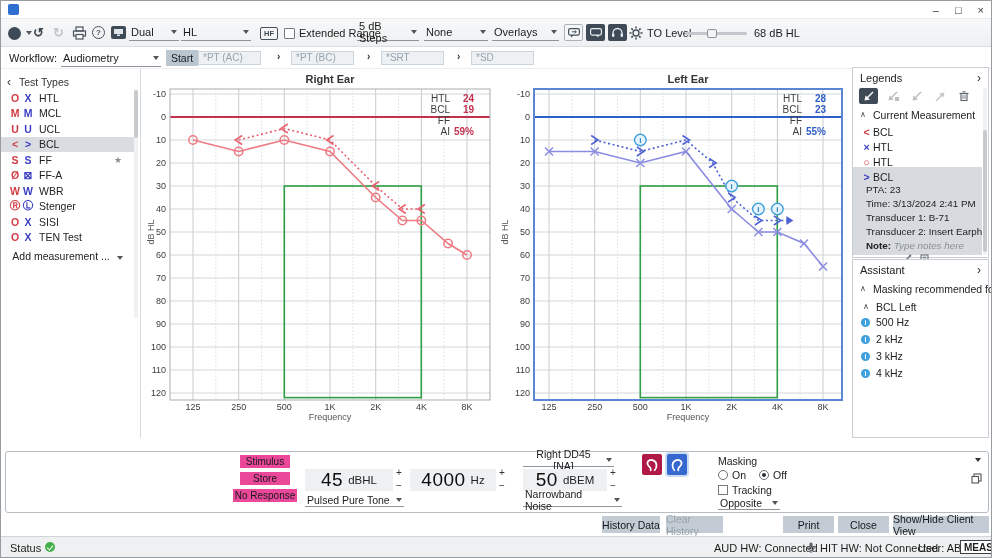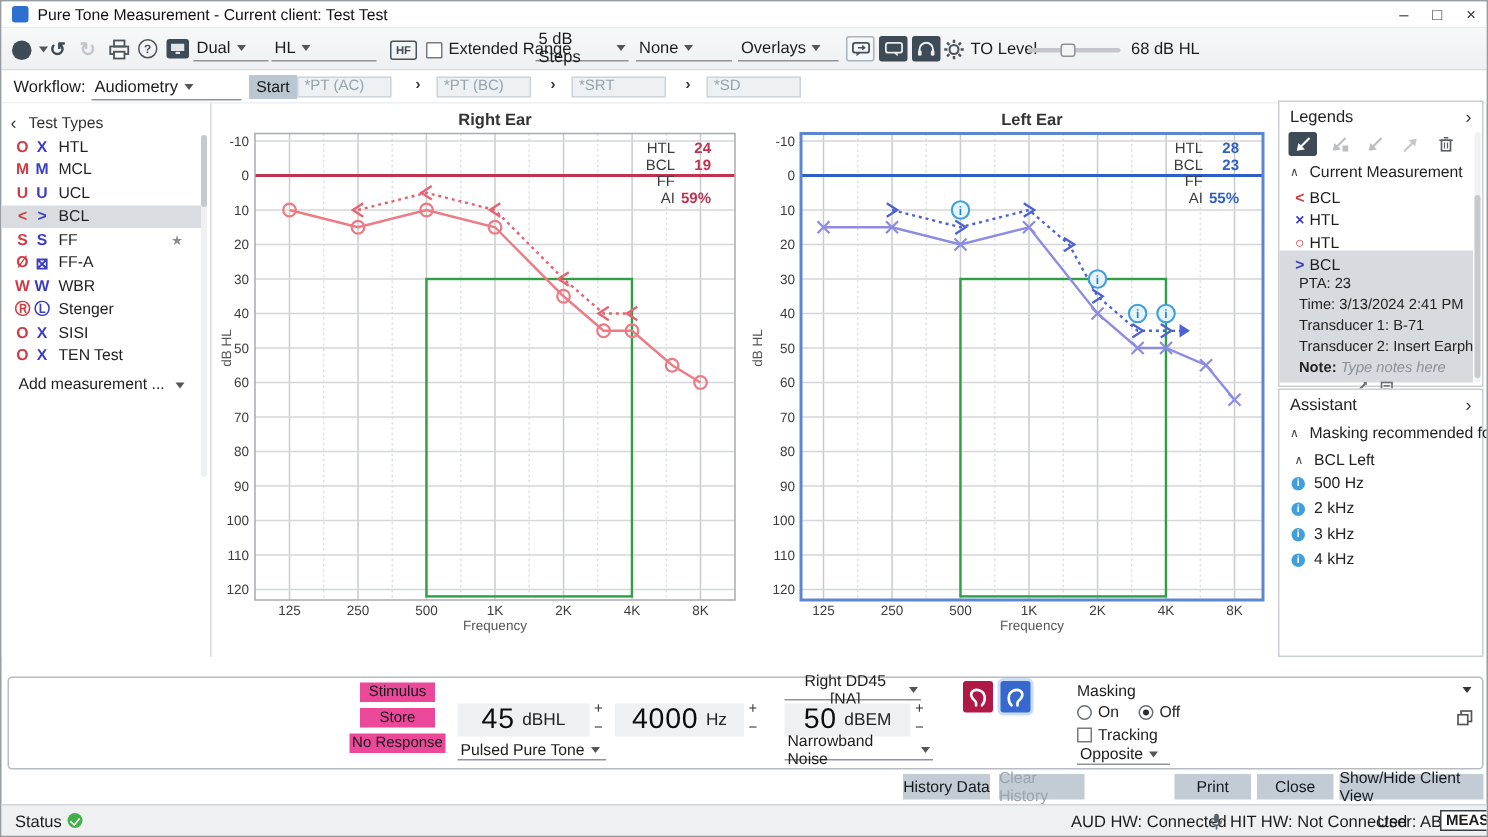--- a/index.html
+++ b/index.html
@@ -6,21 +6,21 @@
 body{font-family:"Liberation Sans",sans-serif;background:#fff}
 #app{position:relative;width:992px;height:558px;background:#fff;border:1px solid #979ca1;overflow:hidden;font-size:11px;color:#1d1d1d}
 
 .tbar{position:absolute;left:0;top:0;width:100%;height:18px;background:#fff;display:flex;align-items:center;padding:0 7px;gap:6px;border-bottom:1px solid #ededed}
 .appicon{width:11px;height:11px;background:#2f6fd0;border-radius:2px;flex:none}
 .tbar .ttl{font-size:10.5px;color:#111}
 .wctl{margin-left:auto;display:flex;gap:16px;color:#333;font-size:11px}
 .wctl span{cursor:default}
 
 .tool{position:absolute;left:0;top:18px;width:100%;height:28px;background:linear-gradient(#f7f8f9,#eef0f2);border-bottom:1px solid #d9dcdf}
-.cmb{position:absolute;height:17px;border-bottom:1px solid #8d949b;display:flex;align-items:center;justify-content:flex-start;padding:0 2px;font-size:11px;color:#1c1c1c;background:transparent}
+.cmb{position:absolute;height:17px;border-bottom:1px solid #8d949b;display:flex;align-items:center;justify-content:space-between;padding:0 2px;font-size:11px;color:#1c1c1c;background:transparent}
 .car{width:0;height:0;border-left:3.5px solid transparent;border-right:3.5px solid transparent;border-top:4px solid #555;margin-left:4px;flex:none}
 .icb{position:absolute;display:flex;align-items:center;justify-content:center}
 .dkb{background:#3e4a55;border-radius:2px}
 .ltb{background:#f4f6f7;border:1px solid #aab3ba;border-radius:2px}
 .chk{position:absolute;width:11px;height:11px;border:1px solid #767b80;background:#fff;border-radius:1px}
 .lab{position:absolute;font-size:11px;color:#1c1c1c;white-space:nowrap}
 .sldtrack{position:absolute;height:3px;background:#c3c7cb;border-radius:2px}
 .sldthumb{position:absolute;width:10px;height:9px;background:#f4f5f6;border:1px solid #8d9398;border-radius:2px}
 
 .wf{position:absolute;left:0;top:46px;width:100%;height:22px;background:#fff;border-bottom:1px solid #eceeef}
@@ -72,21 +72,20 @@
 .noteline i{color:#999}
 svg{display:block}
 </style>
 </head>
 <body>
 
 <div id="app">
 
   <div class="tbar">
     <div class="appicon"></div>
-    <span class="ttl">Pure Tone Measurement - Current client: Test Test</span>
     <div class="wctl">
       <span>–</span>
       <span>□</span>
       <span>×</span>
     </div>
   </div>
 
   <div class="tool">
     <div class="icb" style="left:6px;top:7px;width:14px;height:14px">
       <span style="width:13px;height:13px;border-radius:50%;background:#3e4a55;display:inline-block"></span>

